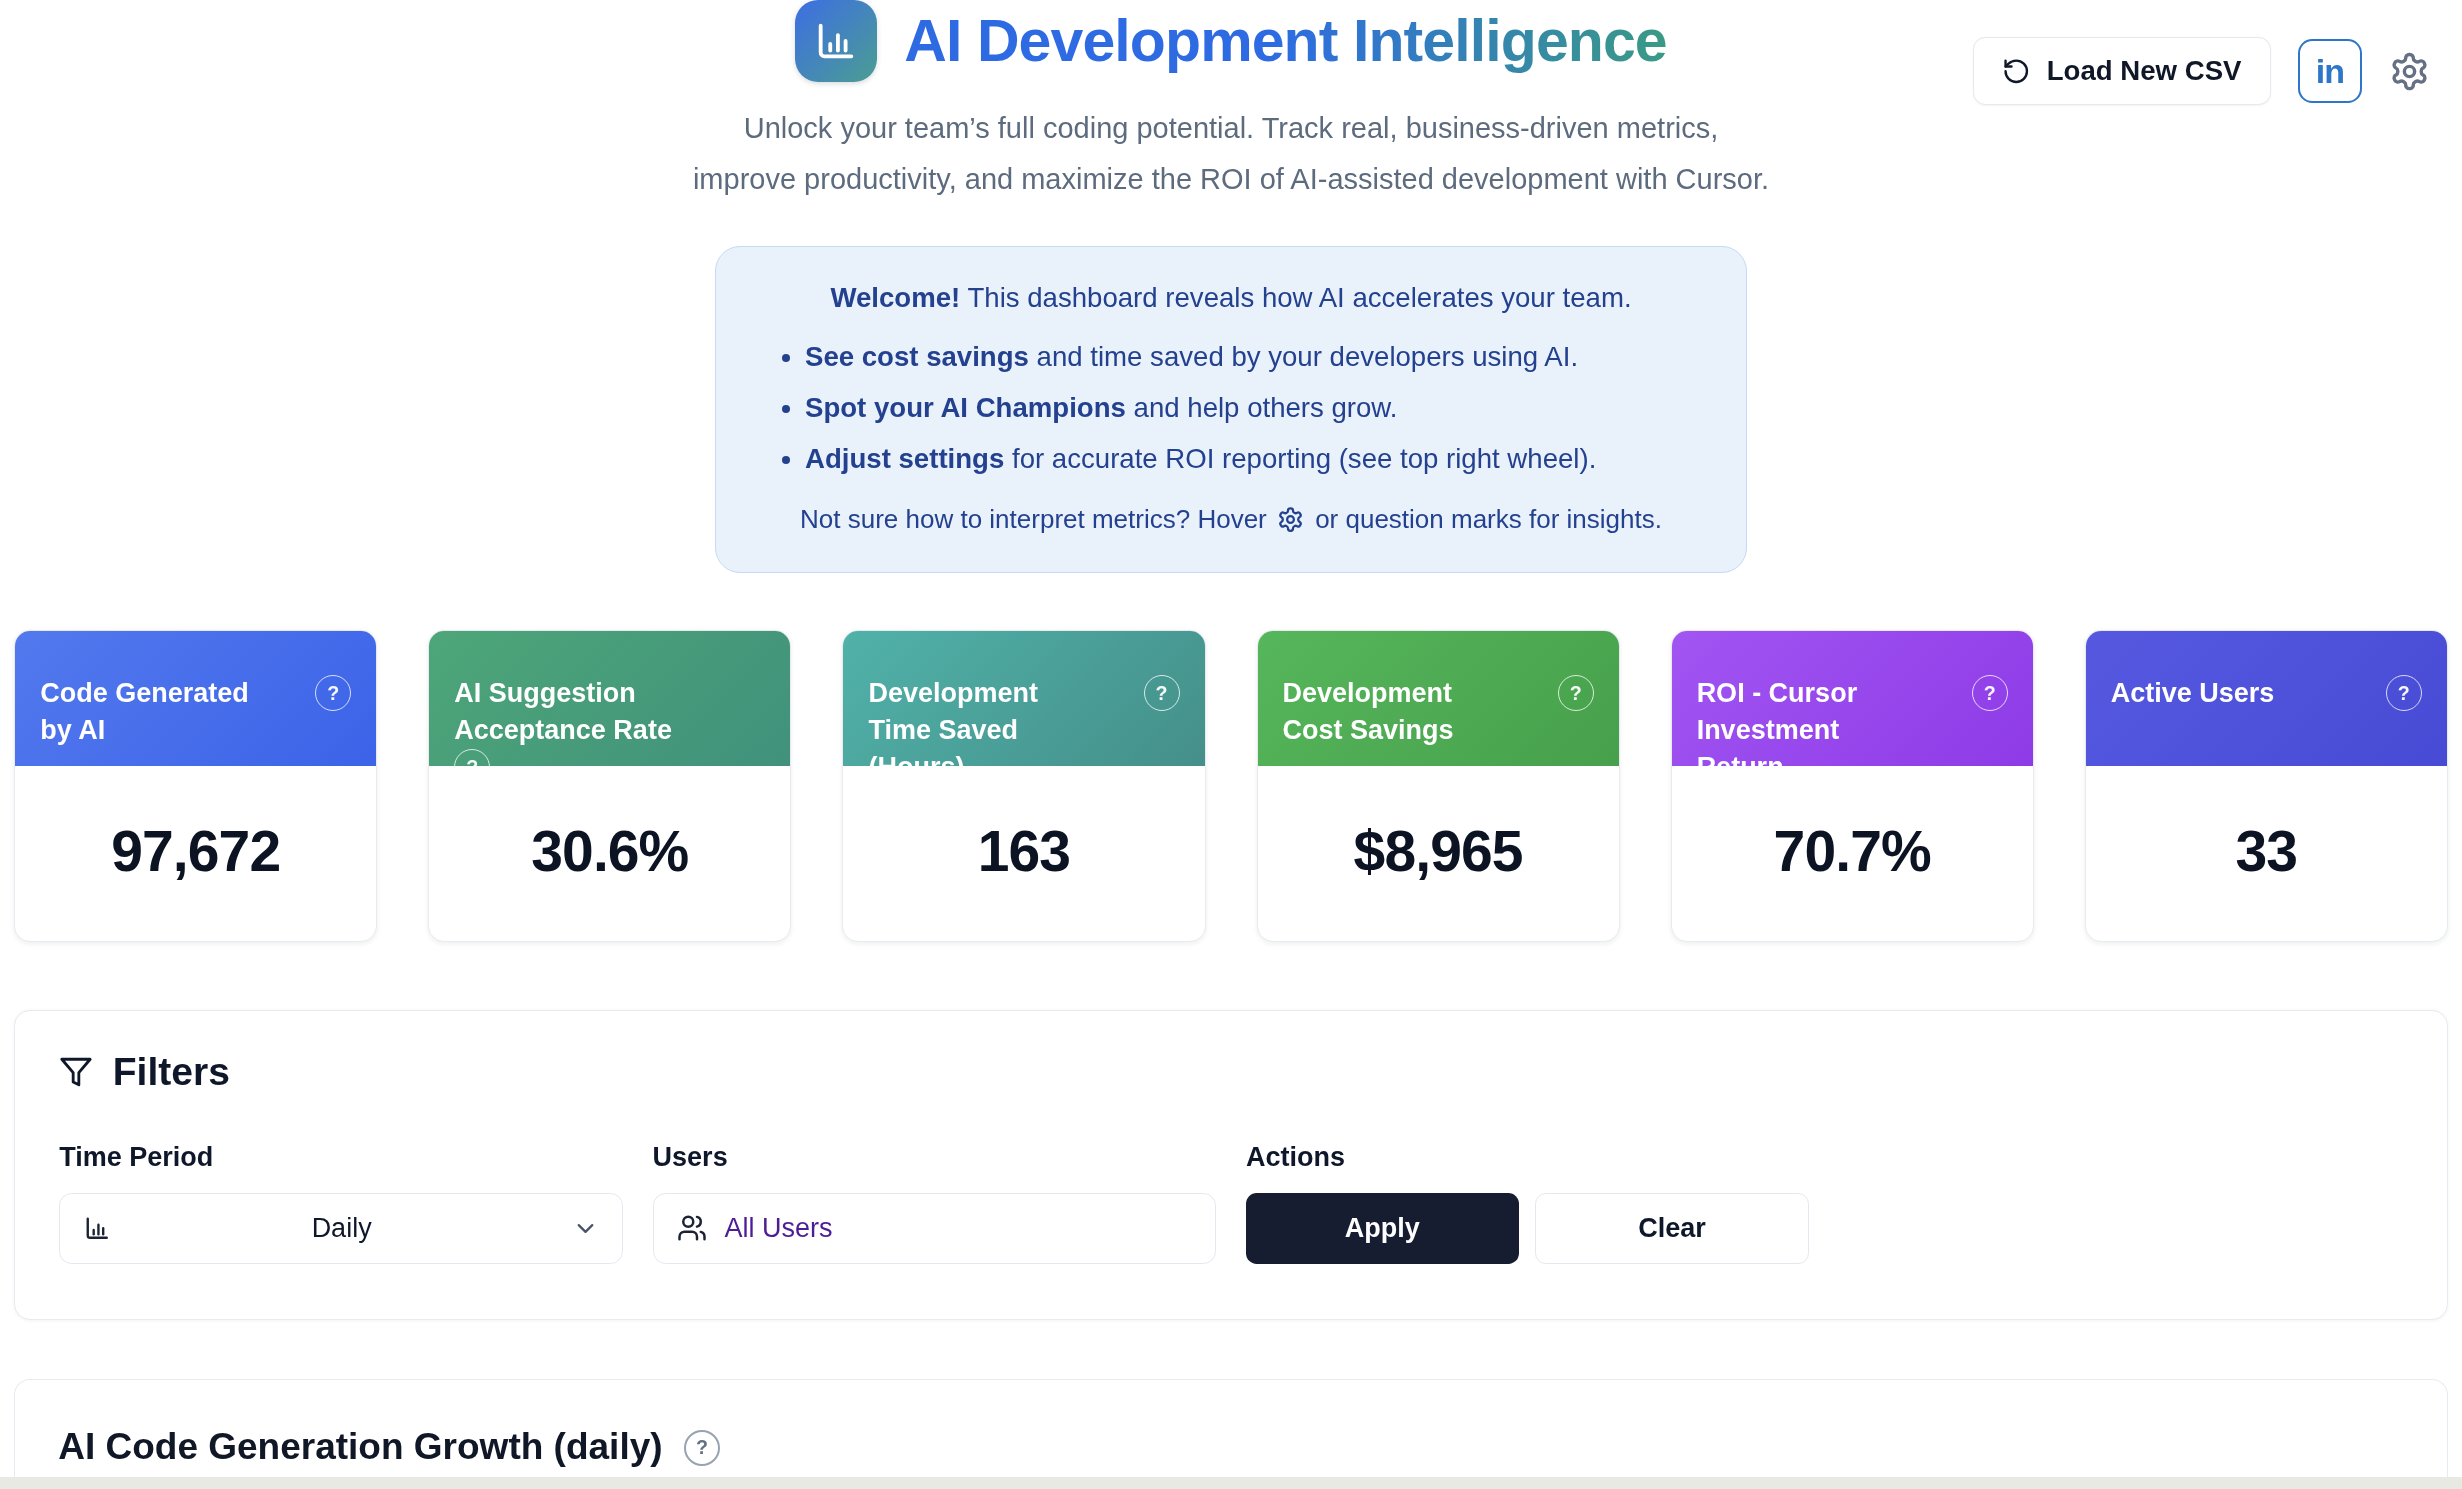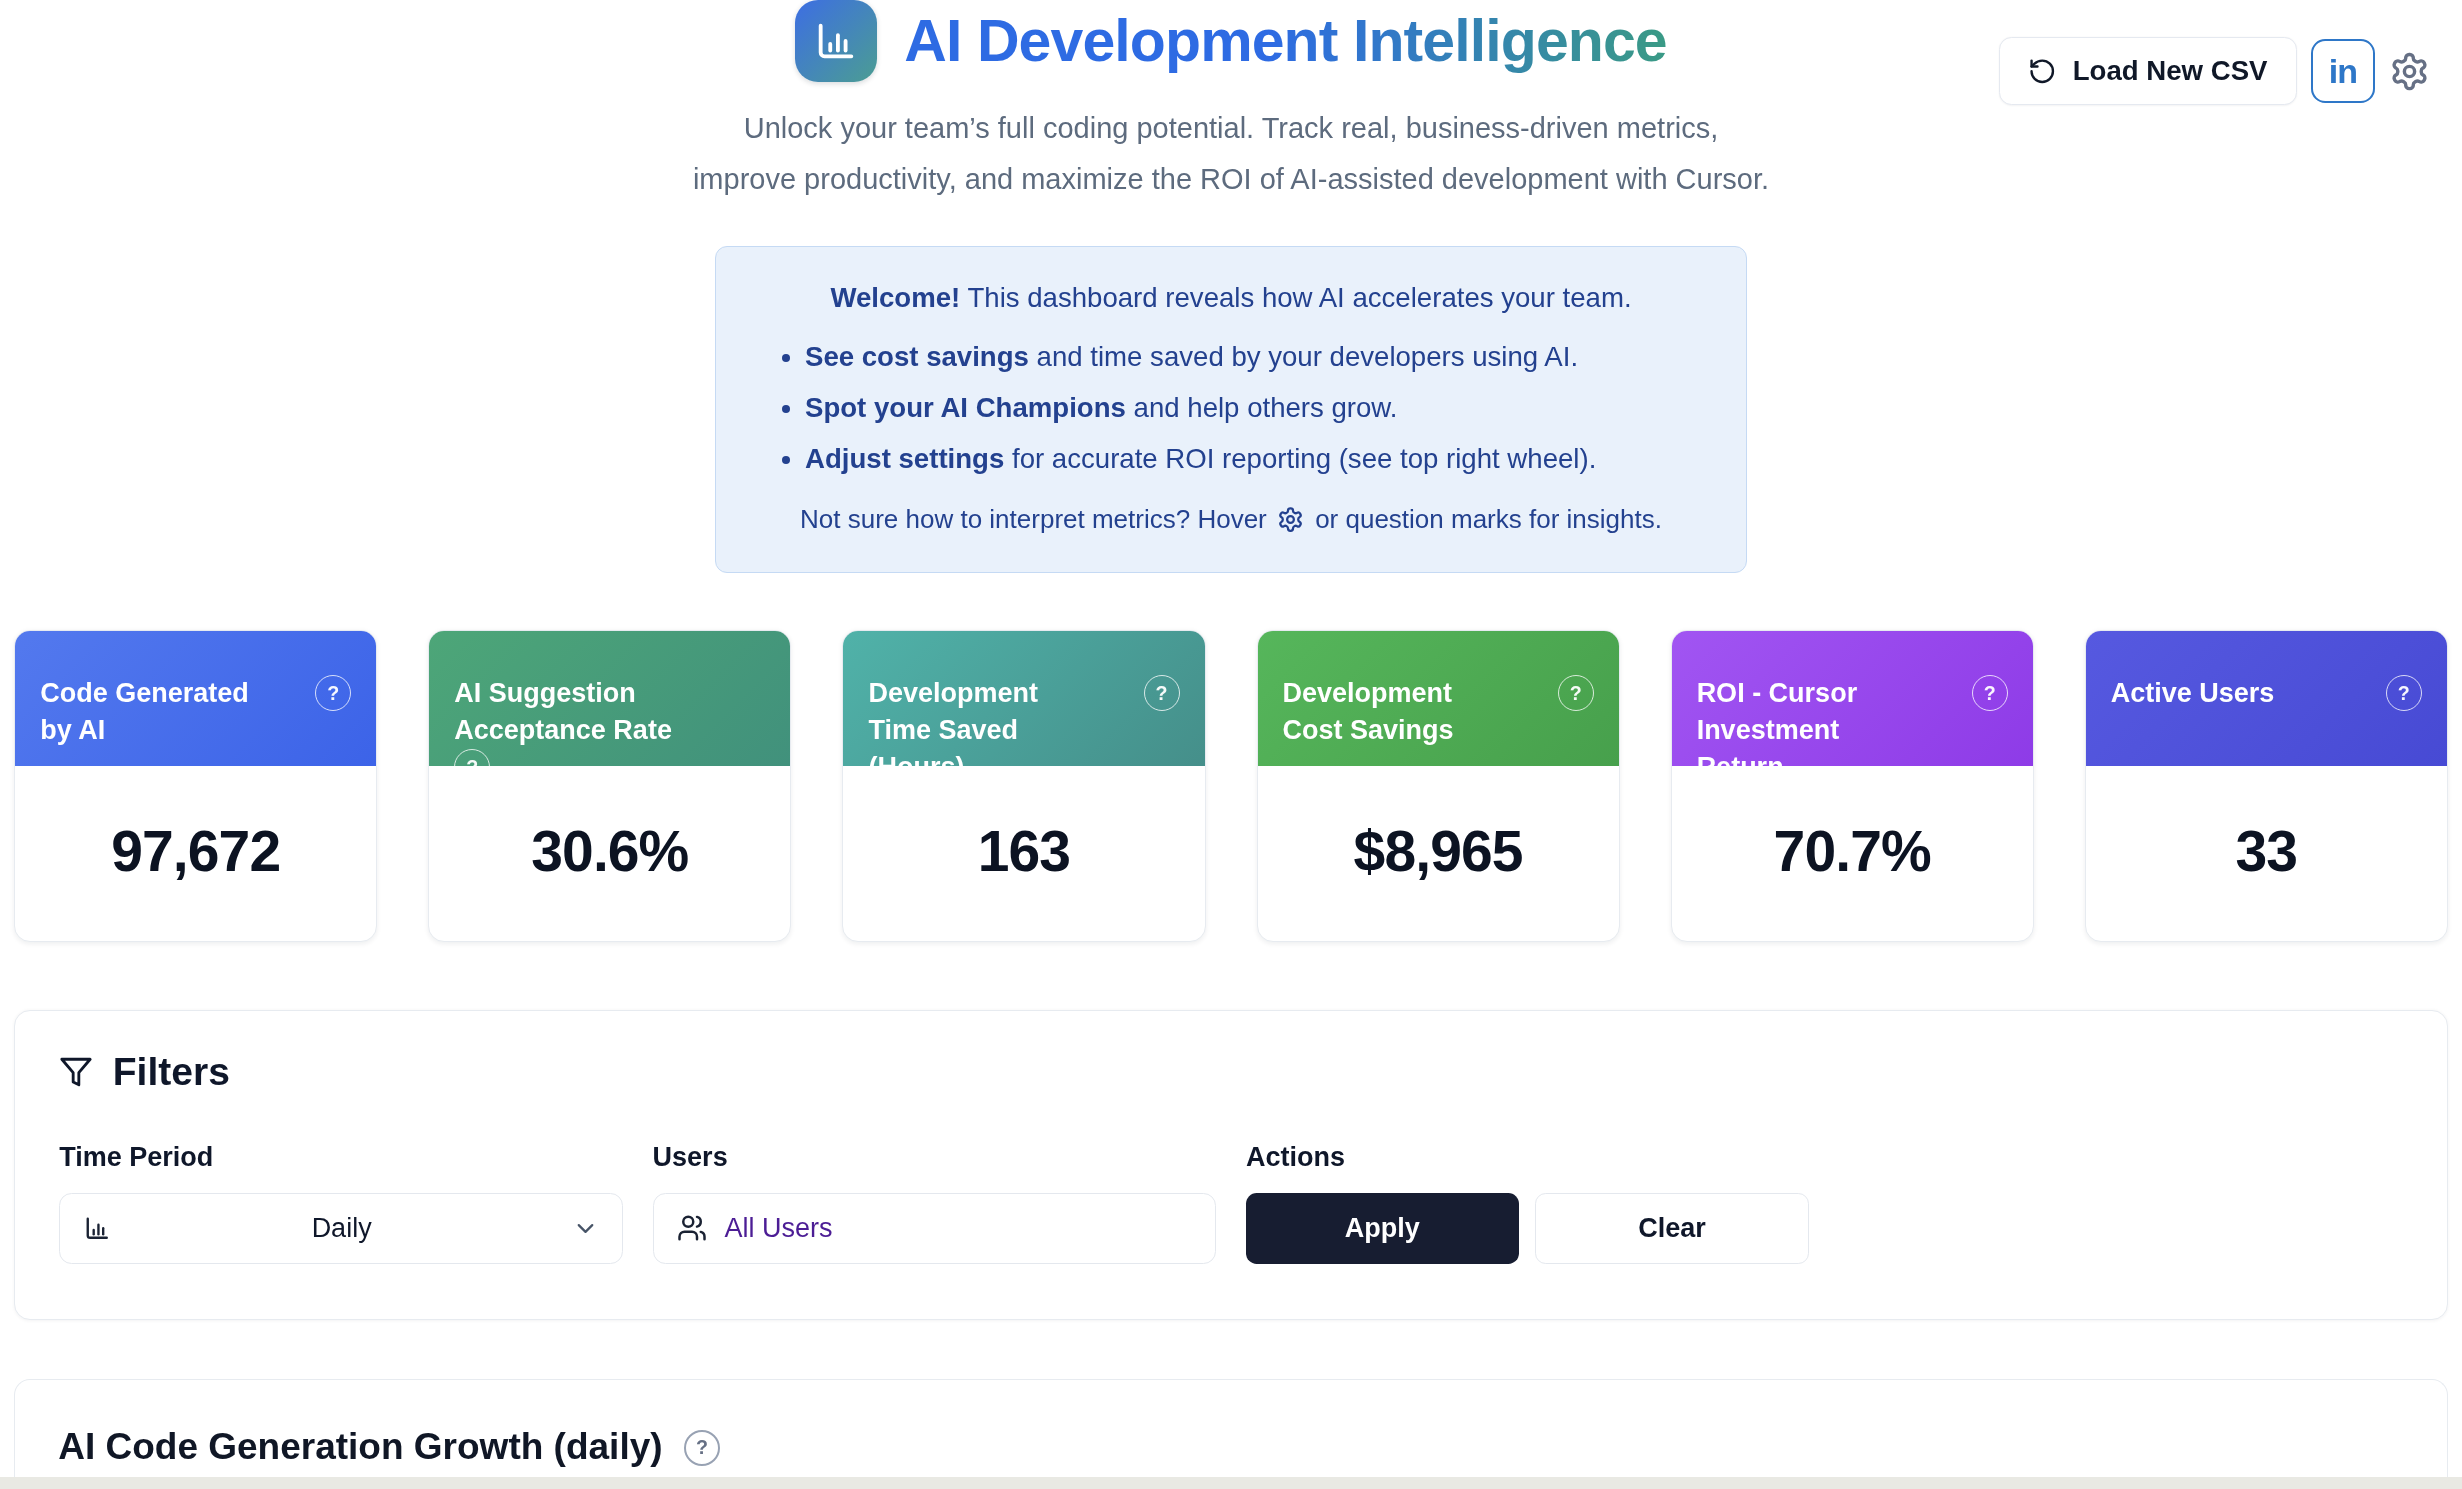--- a/index.html
+++ b/index.html
@@ -9,36 +9,36 @@
 
   
   .header-center { display:flex; justify-content:center; align-items:center; gap:27px; }
   .logo { width:82px; height:82px; border-radius:23px;
           background:linear-gradient(135deg,#3d6ee3 0%,#4b9d93 100%);
           display:flex; align-items:center; justify-content:center;
           box-shadow:0 1.8px 5.3px rgba(16,24,40,.15); }
   .app-title { font-size:59px; font-weight:800; letter-spacing:-0.9px;
           background:linear-gradient(90deg,#2e6be3 0%,#2e6be3 48%,#3a9a85 100%);
           -webkit-background-clip:text; background-clip:text; color:transparent; }
-  .header-right { position:absolute; top:37px; right:32px; display:flex; align-items:center; gap:14px; }
+  .header-right { position:absolute; top:37px; right:32px; display:flex; align-items:center; gap:27px; }
   .load-btn { display:flex; align-items:center; gap:16px; height:68px; padding:0 28.5px;
           border:1.8px solid #e5e9f0; border-radius:12.5px; background:#fff;
           font-size:27.6px; font-weight:700; color:#101828; cursor:pointer;
           box-shadow:0 0.9px 1.8px rgba(16,24,40,.05); }
   .li-btn { width:64px; height:64px; border:2.7px solid #2e77c8; border-radius:14.2px; background:#fff;
           display:flex; align-items:center; justify-content:center; cursor:pointer;
           color:#2e77c8; font-weight:800; font-size:34px; letter-spacing:-0.9px; }
   .gear-wrap { display:flex; align-items:center; justify-content:center; cursor:pointer; }
 
   
   .subtitle { margin-top:21.4px; text-align:center; font-size:29px; color:#5d6b7e; line-height:51px; }
 
   
   .welcome { width:1032px; margin:41px auto 0; background:#e9f1fb; border:1.8px solid #c5daf4;
-          border-radius:12px; padding:32px 57px 37px; color:#23418f; font-size:27.6px; }
+          border-radius:25px; padding:32px 57px 37px; color:#23418f; font-size:27.6px; }
   .welcome-intro { text-align:center; line-height:37px; }
   .welcome b { font-weight:700; }
   .welcome ul { margin:23px 0 0; padding-left:32px; list-style:disc; }
   .welcome li { margin:15px 0; line-height:36px; }
   .welcome-note { margin-top:27px; font-size:26px; display:flex; justify-content:center;
           align-items:center; gap:10.7px; }
 
   
   .cards { display:flex; gap:51px; margin:57px 14.2px 0; }
   .card { flex:1; background:#fff; border:0.9px solid #e7ebf0; border-radius:16px; overflow:hidden;

